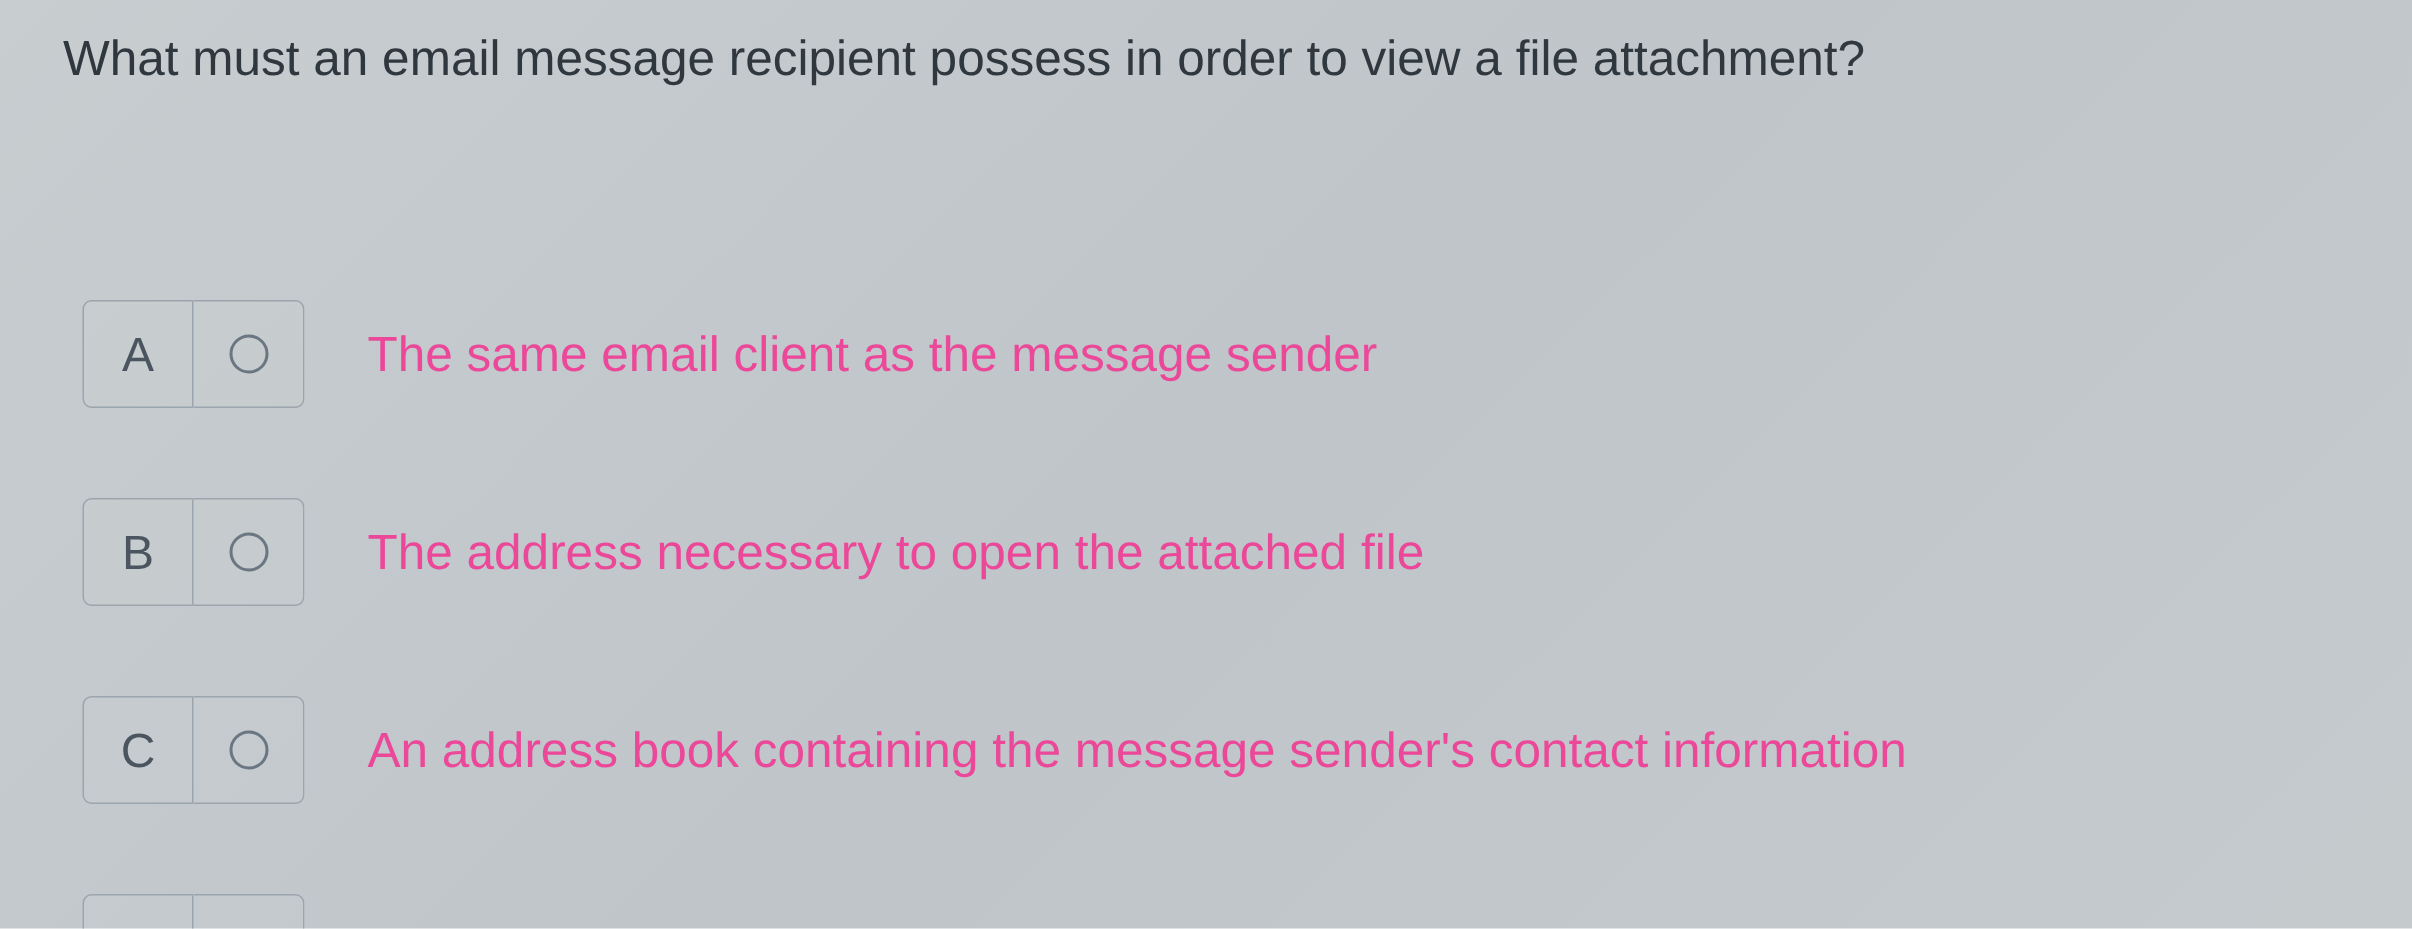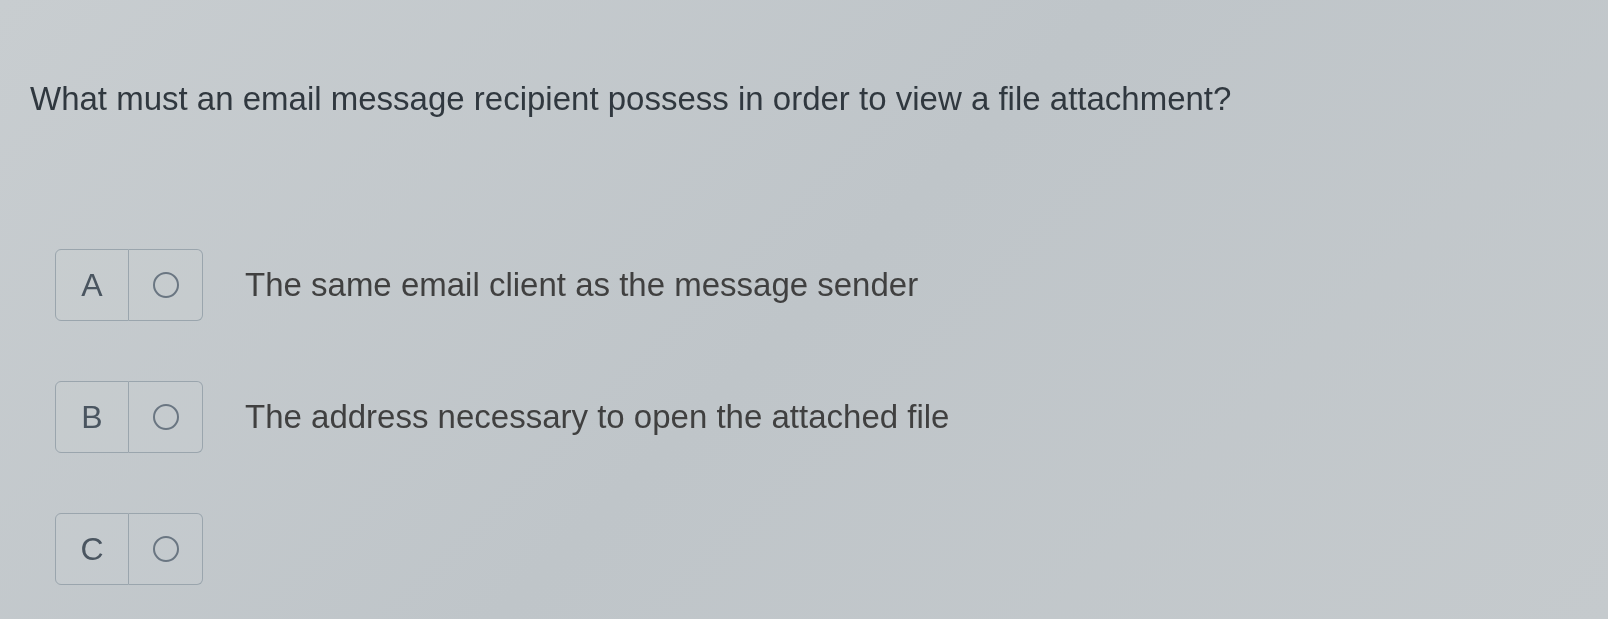--- a/index.html
+++ b/index.html
@@ -14,21 +14,20 @@
       font-family: Arial, Helvetica, sans-serif;
       padding: 18px 0 0 30px;
       color: #3a4550;
       position: relative;
       overflow: hidden;
     }
     .question-row {
       display: flex;
       align-items: flex-start;
       gap: 8px;
-      flex-direction: column;
     }
     .question-icon-edge {
       width: 4px;
       height: 50px;
       margin-top: 2px;
     }
     .question-text {
       font-size: 33px;
       color: #30383f;
       line-height: 1.25;
@@ -73,21 +72,21 @@
     .radio-circle {
       width: 26px;
       height: 26px;
       border: 2.5px solid #6a7682;
       border-radius: 50%;
       background: transparent;
     }
     .option-text {
       margin-left: 42px;
       font-size: 33px;
-      color: #404040;
+      color: #ec4899;
       font-weight: 400;
     }
   </style>
 </head>
 <body>
 
 <div class="question-row">
   <div class="question-icon-edge"></div>
   <div class="question-text">What must an email message recipient possess in order to view a file attachment?</div>
 </div>
@@ -108,20 +107,21 @@
       <div class="radio-circle"></div>
     </div>
     <div class="option-text">The address necessary to open the attached file</div>
   </div>
 
   <div class="option-row">
     <div class="option-letter-box">C</div>
     <div class="option-radio-box">
       <div class="radio-circle"></div>
     </div>
+    <div class="option-text">An address book containing the message sender's contact information</div>
   </div>
 
   <div class="option-row">
     <div class="option-letter-box">D</div>
     <div class="option-radio-box">
       
     </div>
     <div class="option-text">An email client that uses HTML to identify attached files by their file type</div>
   </div>
 

